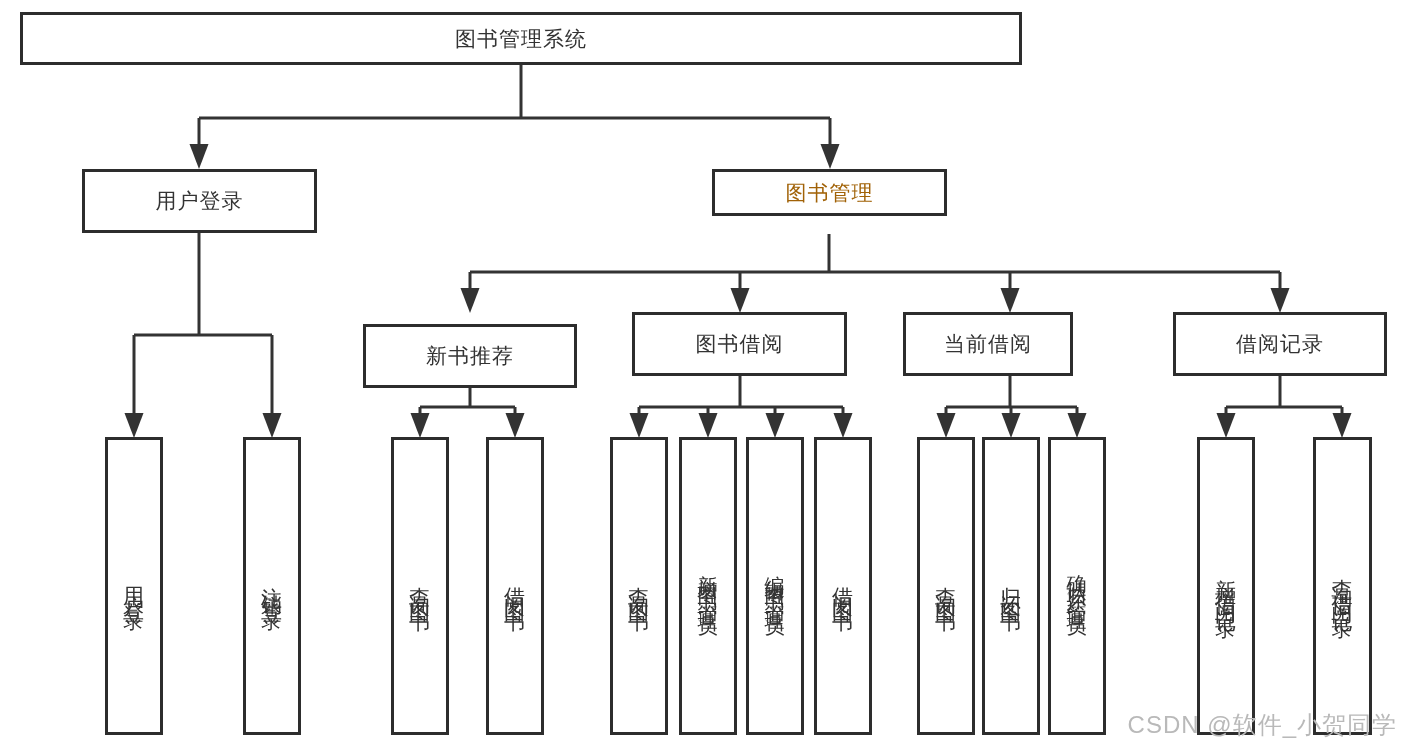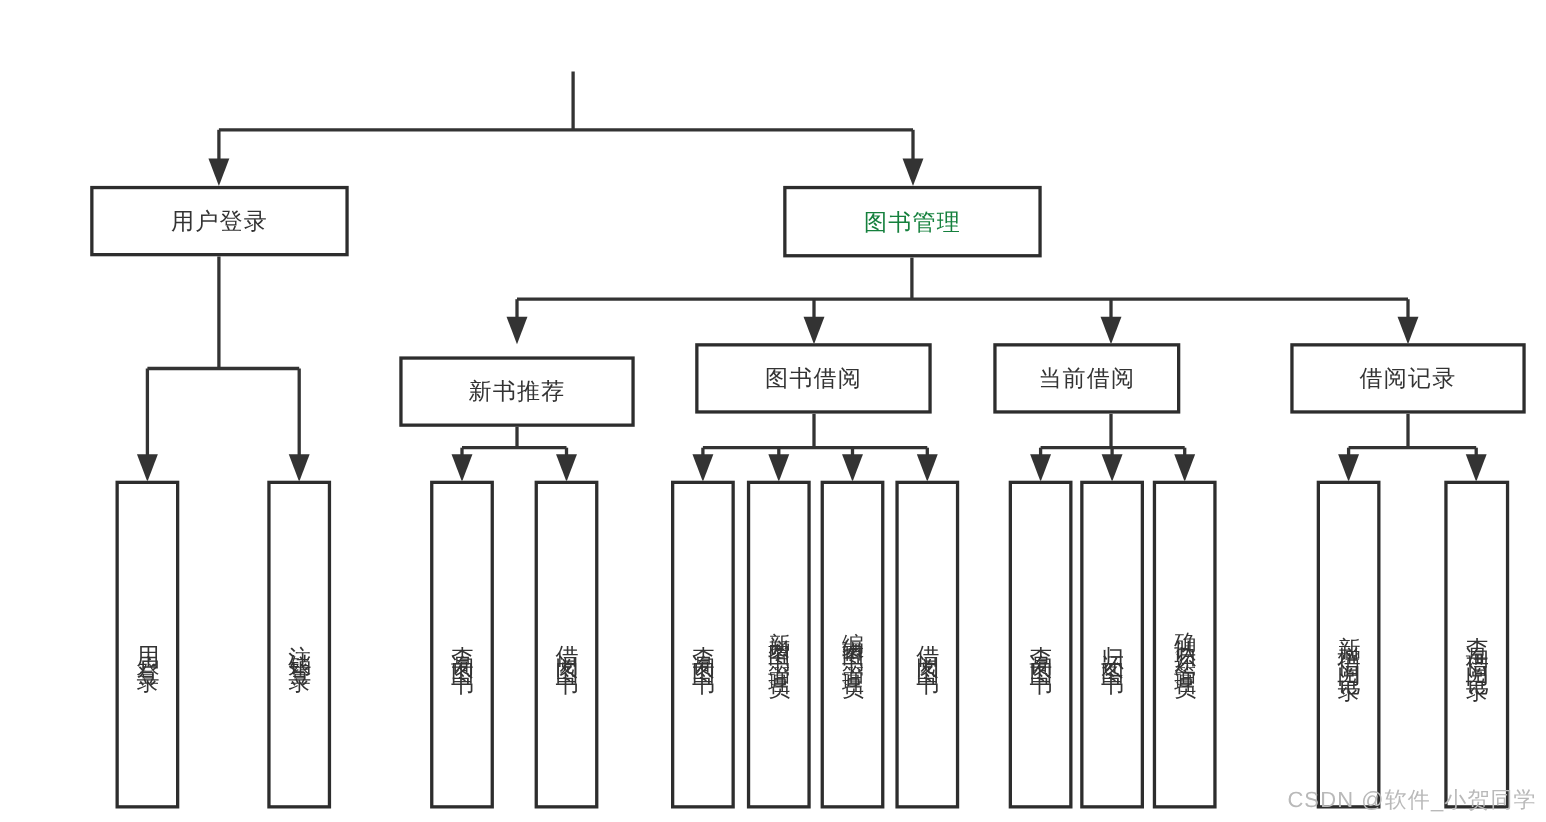--- a/index.html
+++ b/index.html
@@ -39,21 +39,21 @@
     font-size: 21px;
     letter-spacing: 8px;
     line-height: 1;
     white-space: nowrap;
   }
   .vbox.long { letter-spacing: 6px; font-size: 20px; }
   #watermark {
     position: absolute;
     right: 8px;
     bottom: 6px;
-    font-size: 20px;
+    font-size: 24px;
     color: #b9b9b9;
     letter-spacing: 1px;
     z-index: 3;
     white-space: nowrap;
   }
 </style>
 </head>
 <body>
 
 <div id="canvas">
@@ -106,23 +106,24 @@
       <line x1="1011" y1="407" x2="1011" y2="432" stroke="#333333" stroke-width="3"></line>
       <polygon points="1011,438 1001.5,413 1020.5,413" fill="#333333"></polygon>
       <line x1="1077" y1="407" x2="1077" y2="432" stroke="#333333" stroke-width="3"></line>
       <polygon points="1077,438 1067.5,413 1086.5,413" fill="#333333"></polygon>
       <line x1="1226" y1="407" x2="1226" y2="432" stroke="#333333" stroke-width="3"></line>
       <polygon points="1226,438 1216.5,413 1235.5,413" fill="#333333"></polygon>
       <line x1="1342" y1="407" x2="1342" y2="432" stroke="#333333" stroke-width="3"></line>
       <polygon points="1342,438 1332.5,413 1351.5,413" fill="#333333"></polygon>
     </svg>
 
+  <div class="node hbox" style="left: 20px; top: 12px; width: 1002px; height: 53px; border-color: rgb(45, 45, 45); color: rgb(51, 51, 51);">图书管理系统</div>
 
   <div class="node hbox" style="left: 82px; top: 169px; width: 235px; height: 64px; border-color: rgb(45, 45, 45); color: rgb(51, 51, 51);">用户登录</div>
-  <div class="node hbox" style="left: 712px; top: 169px; width: 235px; height: 65px; border-color: rgb(45, 45, 45); color: #15803d;">图书管理</div>
+  <div class="node hbox" style="left: 712px; top: 169px; width: 235px; height: 47px; border-color: rgb(45, 45, 45); color: #a16207;">图书管理</div>
 
   <div class="node vbox" style="left: 105px; top: 437px; width: 58px; height: 298px; border-color: rgb(45, 45, 45); color: rgb(51, 51, 51);">用户登录</div>
   <div class="node vbox" style="left: 243px; top: 437px; width: 58px; height: 298px; border-color: rgb(45, 45, 45); color: rgb(51, 51, 51);">注销登录</div>
 
   <div class="node hbox" style="left: 363px; top: 312px; width: 214px; height: 64px; border-color: rgb(45, 45, 45); color: rgb(51, 51, 51); margin-top: 12px;">新书推荐</div>
   <div class="node hbox" style="left: 632px; top: 312px; width: 215px; height: 64px; border-color: rgb(45, 45, 45); color: rgb(51, 51, 51);">图书借阅</div>
   <div class="node hbox" style="left: 903px; top: 312px; width: 170px; height: 64px; border-color: rgb(45, 45, 45); color: rgb(51, 51, 51);">当前借阅</div>
   <div class="node hbox" style="left: 1173px; top: 312px; width: 214px; height: 64px; border-color: rgb(45, 45, 45); color: rgb(51, 51, 51);">借阅记录</div>
 
   <div class="node vbox" style="left: 391px; top: 437px; width: 58px; height: 298px; border-color: rgb(45, 45, 45); color: rgb(51, 51, 51);">查询图书</div>

